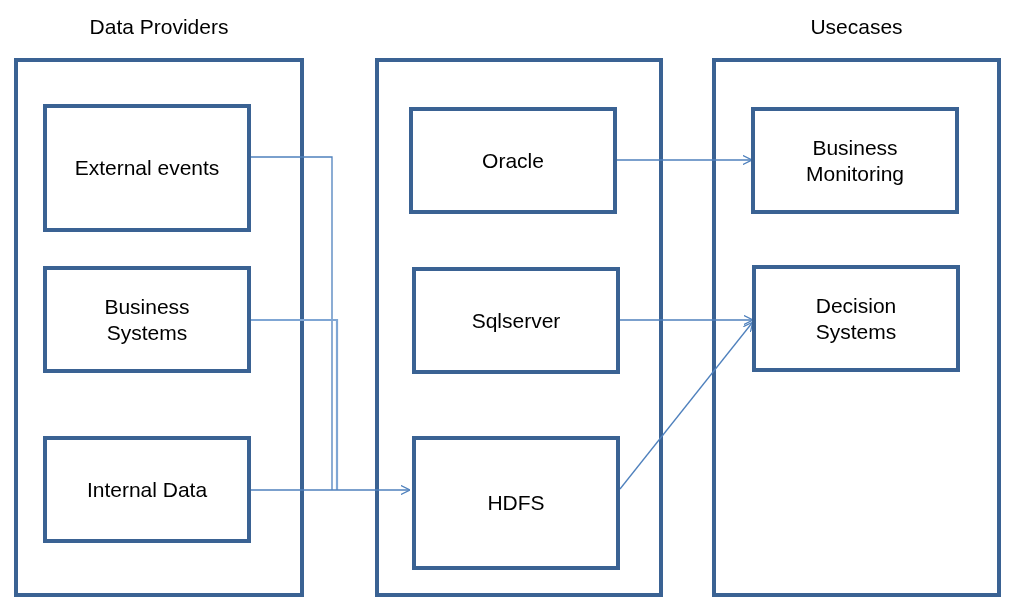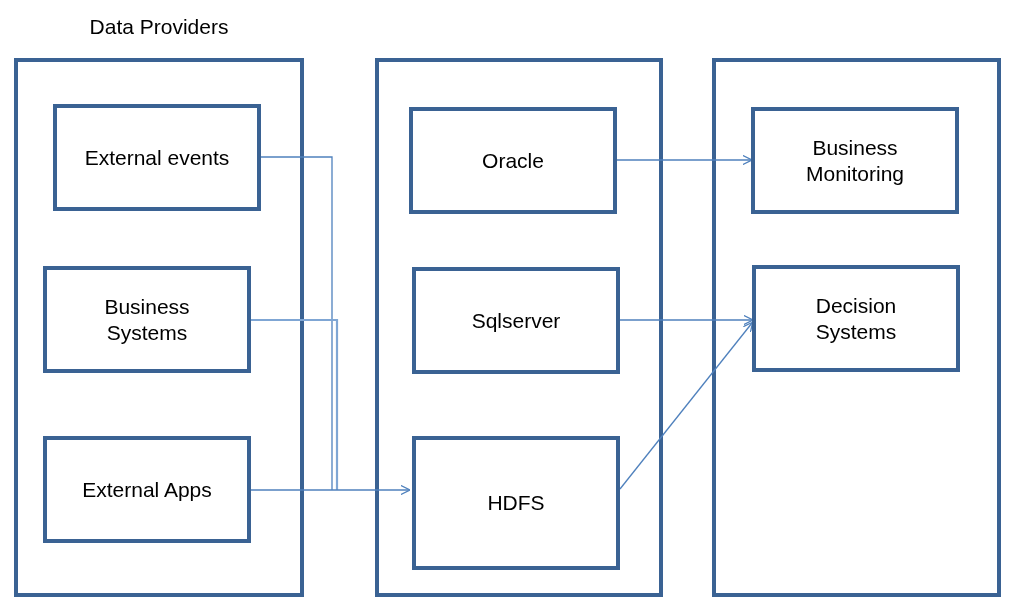--- a/index.html
+++ b/index.html
@@ -62,20 +62,21 @@
   }
 </style>
 </head>
 <body>
 
 <div id="canvas">
 
   <div class="col-title" style="left:14px; top:14px; width:290px;">Data Providers</div>
 
 
+  <div class="col-title" style="left:712px; top:14px; width:289px;">Usecases</div>
 
   <div class="container-box" style="left:14px; top:58px; width:290px; height:539px;"></div>
 
   <div class="container-box" style="left:375px; top:58px; width:288px; height:539px;"></div>
 
   <div class="container-box" style="left:712px; top:58px; width:289px; height:539px;"></div>
 
   <svg id="connectors" viewBox="0 0 1015 608" width="1015" height="608">
     <defs>
       <marker id="arrowHead" viewBox="0 0 10 10" refX="9" refY="5" markerWidth="7" markerHeight="7" orient="auto-start-reverse">
@@ -89,31 +90,31 @@
 
     <line x1="251" y1="490" x2="409" y2="490" stroke="#4F81BD" stroke-width="1.3" marker-end="url(#arrowHead)"></line>
 
     <line x1="617" y1="160" x2="751" y2="160" stroke="#4F81BD" stroke-width="1.3" marker-end="url(#arrowHead)"></line>
 
     <line x1="620" y1="320" x2="752" y2="320" stroke="#4F81BD" stroke-width="1.3" marker-end="url(#arrowHead)"></line>
 
     <line x1="620" y1="489" x2="752" y2="323" stroke="#4F81BD" stroke-width="1.3" marker-end="url(#arrowHead)"></line>
   </svg>
 
-  <div class="node-box" style="left:53px; top:104px; width:208px; height:107px;">
+  <div class="node-box" style="left:43px; top:104px; width:208px; height:128px;">
     <span class="node-label">External events</span>
   </div>
 
   <div class="node-box" style="left:43px; top:266px; width:208px; height:107px;">
     <span class="node-label">Business
 Systems</span>
   </div>
 
   <div class="node-box" style="left:43px; top:436px; width:208px; height:107px;">
-    <span class="node-label">External Apps</span>
+    <span class="node-label">Internal Data</span>
   </div>
 
   <div class="node-box" style="left:409px; top:107px; width:208px; height:107px;">
     <span class="node-label">Oracle</span>
   </div>
 
   <div class="node-box" style="left:412px; top:267px; width:208px; height:107px;">
     <span class="node-label">Sqlserver</span>
   </div>
 

